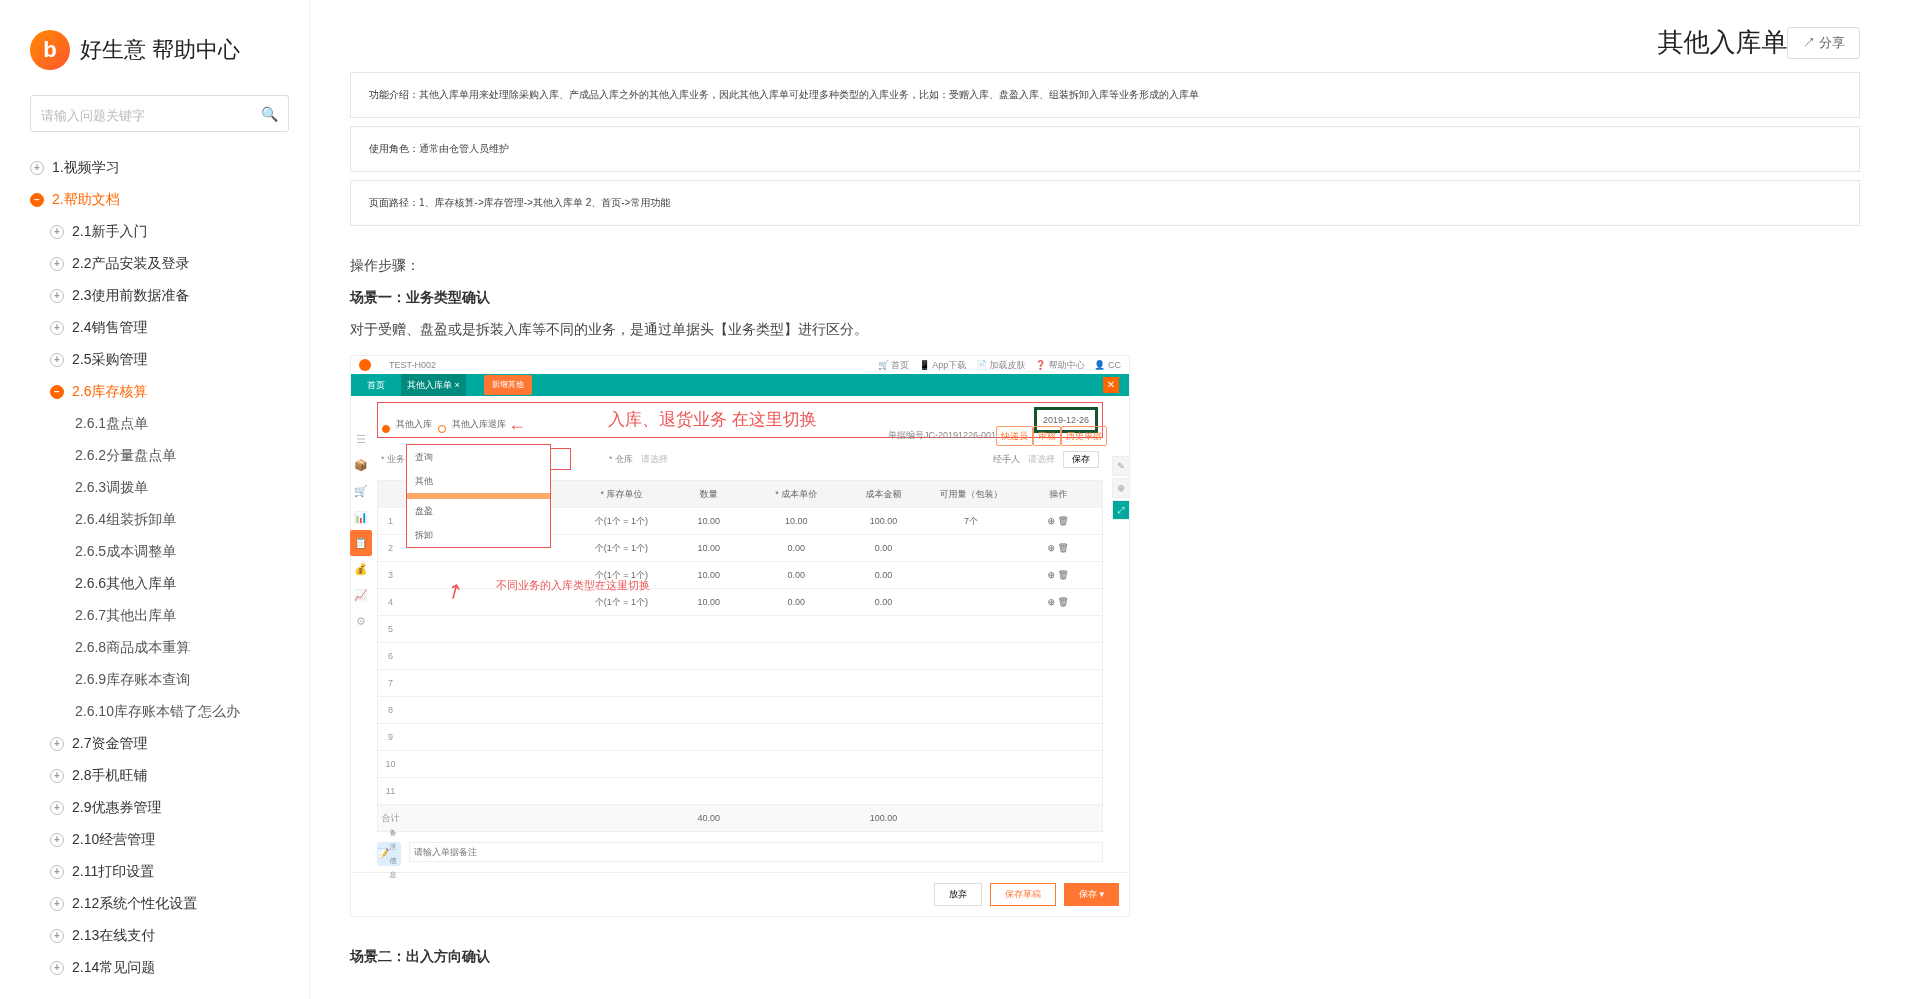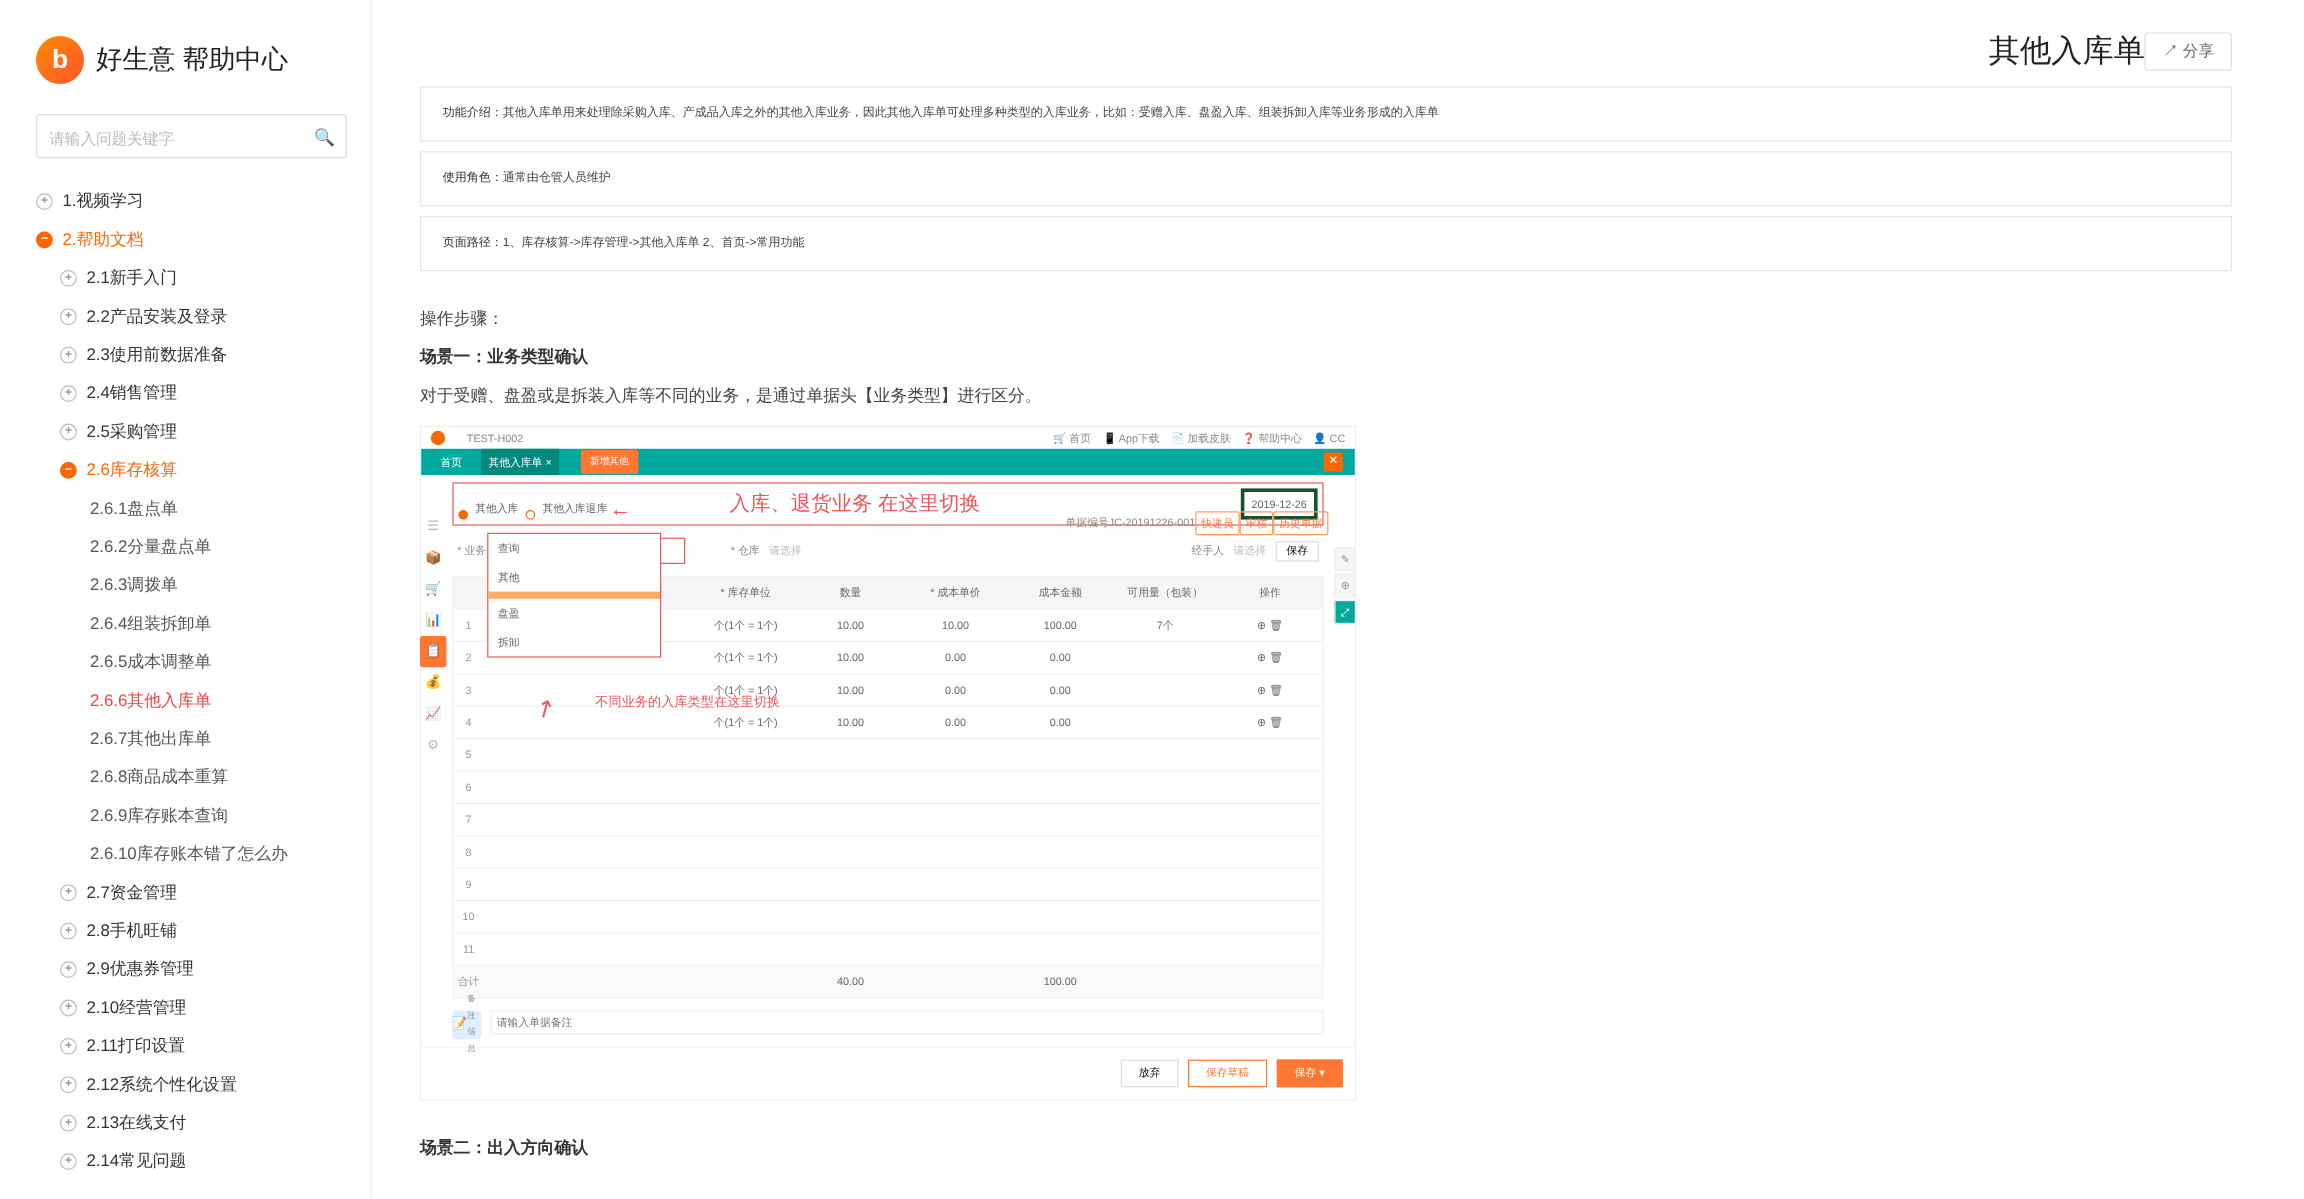--- a/index.html
+++ b/index.html
@@ -11,21 +11,21 @@
 .logo-text{font-size:22px;color:#222}
 .search-box{position:relative;margin-bottom:20px}
 .search-box input{width:100%;padding:12px 30px 8px 10px;border:1px solid #ddd;border-radius:3px;font-size:13px;color:#888}
 .search-box input::placeholder{color:#bbb}
 .search-box .search-ic{position:absolute;right:10px;top:50%;transform:translateY(-50%);color:#999;font-size:14px}
 .nav{list-style:none}
 .nav li{padding:7px 0;display:flex;align-items:center;gap:8px;cursor:pointer;color:#333;font-size:14px}
 .nav li.lev1{padding-left:0}
 .nav li.lev2{padding-left:20px}
 .nav li.lev3{padding-left:45px;color:#555}
-.nav li.active{color:#ef4444}
+.nav li.active{color:#404040}
 .nav li.expanded{color:#ff6600}
 .nav .exp-ic{width:14px;height:14px;border-radius:50%;display:inline-flex;align-items:center;justify-content:center;font-size:10px;color:#999;border:1px solid #bbb;font-weight:bold;line-height:1}
 .nav .exp-ic.minus{background:#ff6600;color:#fff;border-color:#ff6600}
 .main{flex:1;padding:25px 60px 40px 40px;max-width:1610px}
 .title-row{display:flex;justify-content:flex-end;align-items:center;margin-bottom:12px}
 .title-row h1{font-size:26px;font-weight:normal;color:#222}
 .share-btn{border:1px solid #ddd;padding:6px 14px;border-radius:3px;color:#666;font-size:13px;cursor:pointer;background:#fff}
 .info-box{border:1px solid #e5e5e5;padding:14px 18px;margin-bottom:8px;font-size:10px;color:#444;line-height:1.6}
 .info-box .lbl{color:#333}
 .content-block{margin-top:25px;font-size:14px;color:#444;line-height:2}

